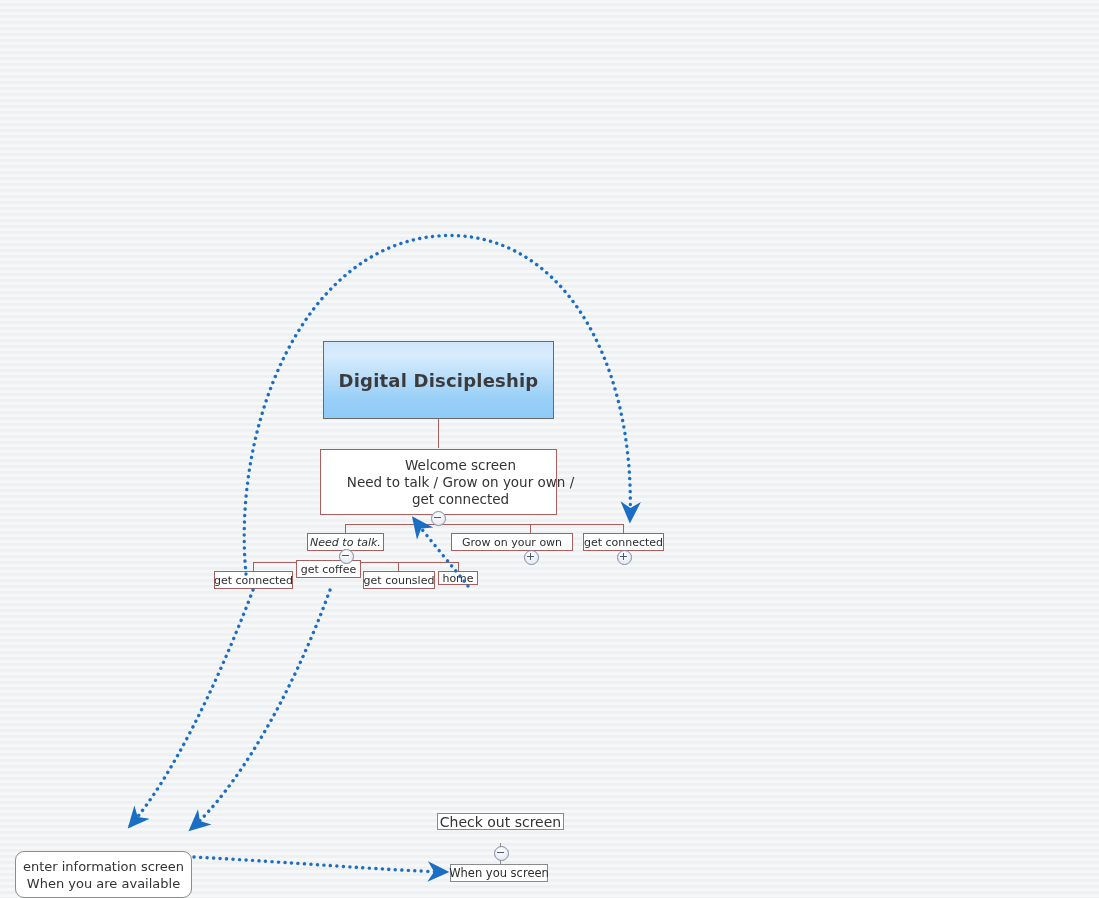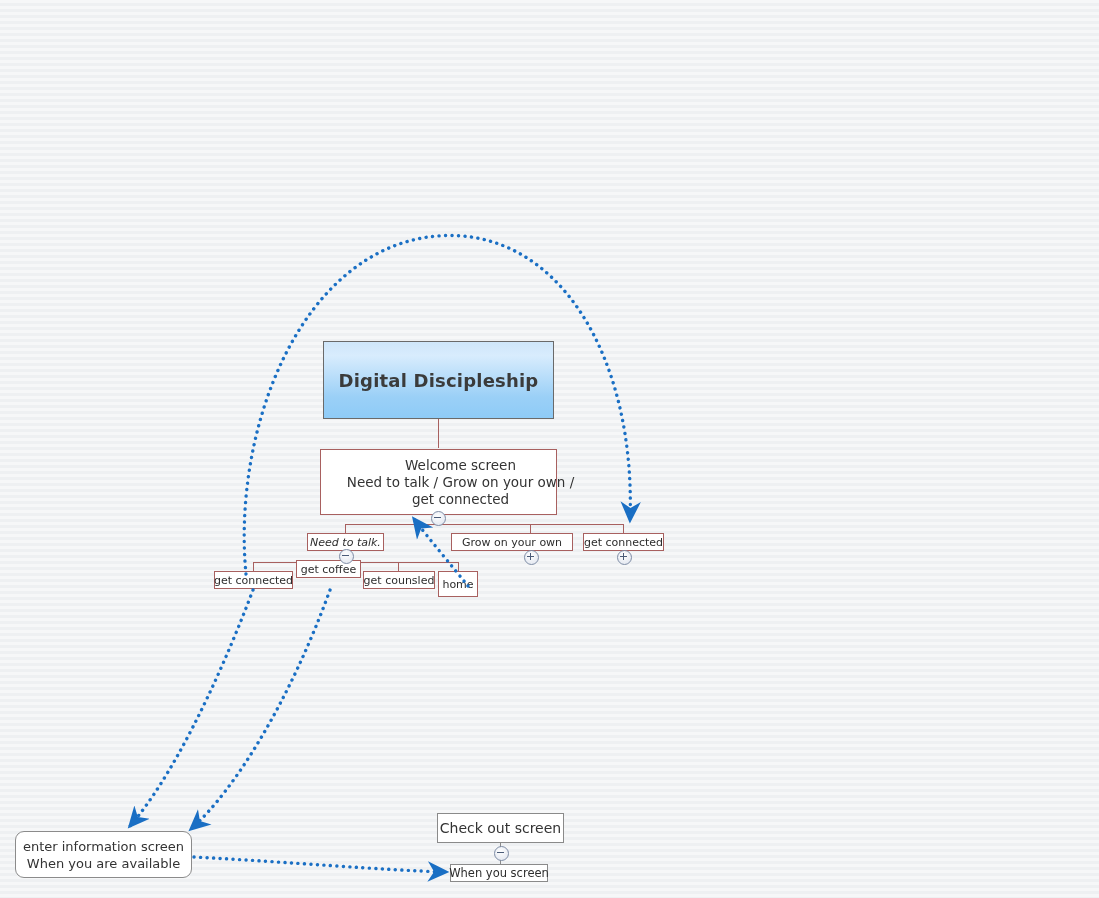--- a/index.html
+++ b/index.html
@@ -84,20 +84,21 @@
 
   .node.rounded {
     border-radius: 9px;
     border: 1px solid #8b8b8b;
     font-size: 13px;
     line-height: 17px;
     display: flex;
     align-items: center;
     justify-content: center;
     color: #333;
+    margin-top: 20px;
   }
 
   .node.graybox {
     border: 1px solid #8a8a8a;
     font-size: 14px;
     display: flex;
     align-items: center;
     justify-content: center;
     color: #333;
   }
@@ -215,30 +216,30 @@
   </div>
 
   <div class="node small" style="left:296px; top:560px; width:65px; height:18px;">
     <span>get coffee</span>
   </div>
 
   <div class="node small" style="left:363px; top:571px; width:72px; height:18px;">
     <span>get counsled</span>
   </div>
 
-  <div class="node small" style="left:438px; top:571px; width:40px; height:26px;">
+  <div class="node small" style="left:438px; top:571px; width:40px; height:14px;">
     <span>home</span>
   </div>
 
   <div class="node rounded" style="left:15px; top:831px; width:177px; height:47px;">
     <span>enter information screen
 When you are available</span>
   </div>
 
-  <div class="node graybox" style="left:437px; top:813px; width:127px; height:30px;">
+  <div class="node graybox" style="left:437px; top:813px; width:127px; height:17px;">
     <span>Check out screen</span>
   </div>
 
   <div class="node graybox-small" style="left:450px; top:864px; width:98px; height:18px;">
     <span>When you screen</span>
   </div>
 
   <div class="toggle" style="left:431px; top:511px;"></div>
 
   <div class="toggle" style="left:339px; top:549px;"></div>

